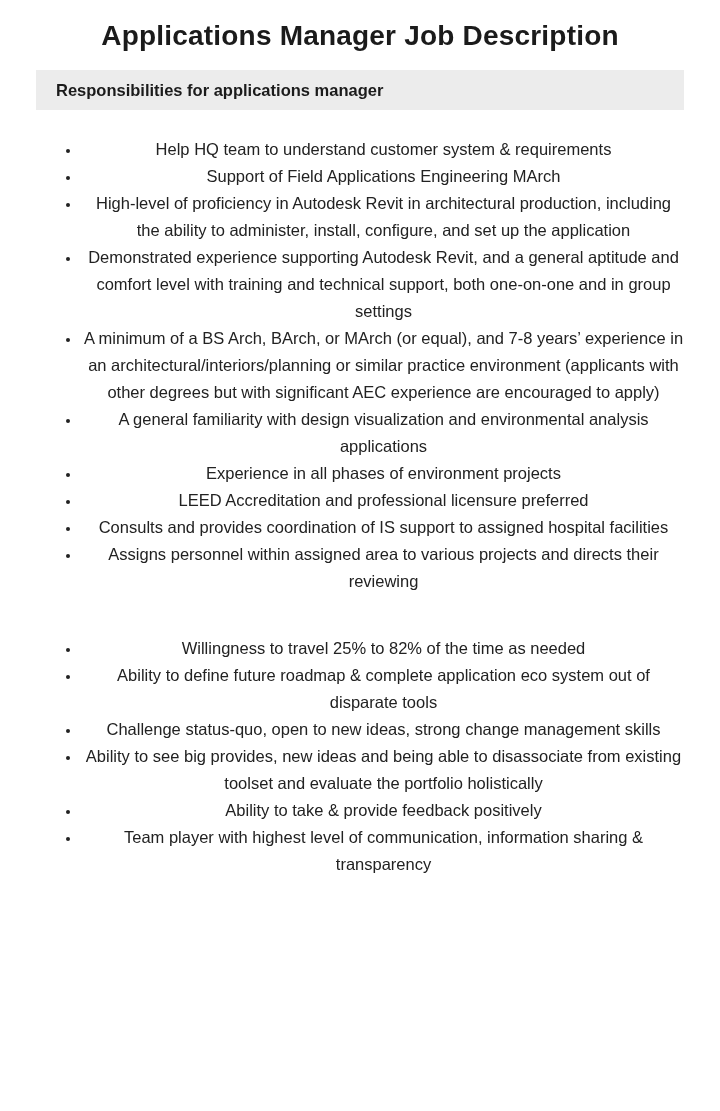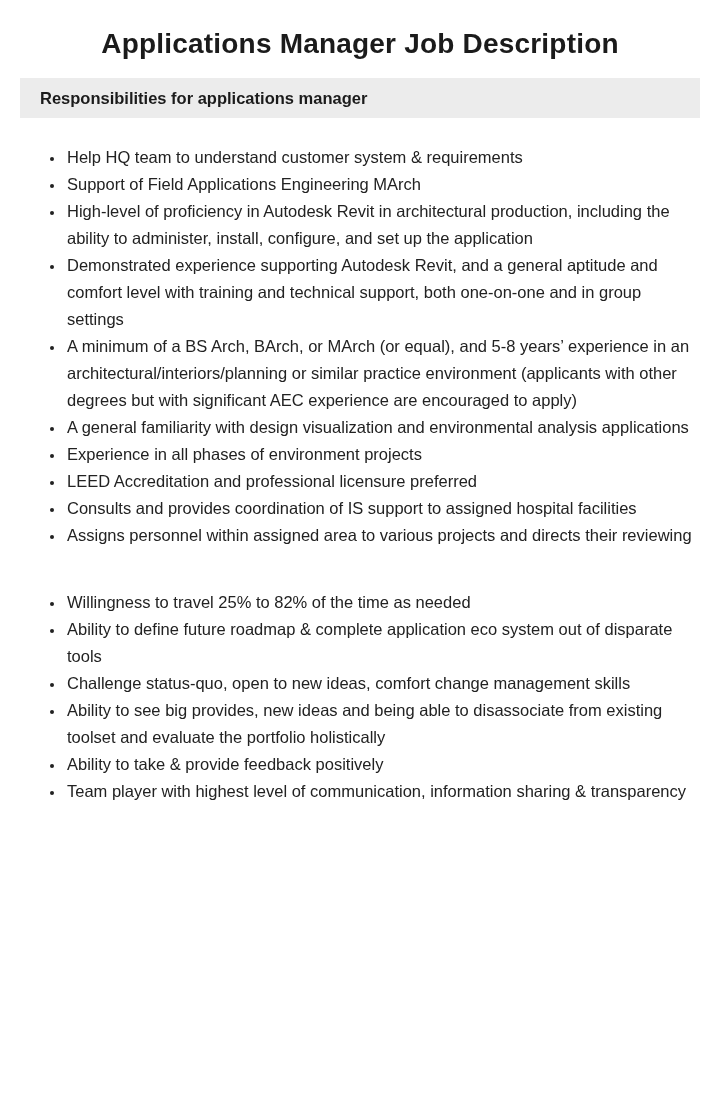--- a/index.html
+++ b/index.html
@@ -13,21 +13,21 @@
   }
   .doc {
     width: 720px;
     min-height: 1111px;
     margin: 0 auto;
     box-sizing: border-box;
     padding: 0 20px 24px 20px;
     background: #ffffff;
   }
   .doc-title {
-    margin: 16px;
+    margin: 8px;
     padding: 10px 0 0 0;
     text-align: center;
     font-size: 28px;
     line-height: 1.3;
     font-weight: 700;
     color: #1b1b1b;
     letter-spacing: 0.2px;
   }
   .intro {
     margin: 22px 0 28px 0;
@@ -41,64 +41,65 @@
     padding: 10px 20px;
     font-size: 16.5px;
     line-height: 20px;
     font-weight: 700;
     color: #1b1b1b;
   }
   .bullet-list {
     margin: 26px 0 40px 0;
     padding: 0 0 0 45px;
     list-style: disc outside;
+    text-align: center;
   }
   .bullet-list li {
     font-size: 16.5px;
     line-height: 27px;
     color: #222222;
     padding-left: 2px;
     margin: 0;
   }
   .bullet-list li::marker {
     color: #222222;
     font-size: 14px;
   }
   section {
-    margin: 0;
+    margin: 16px;
   }
 </style>
 </head>
 <body>
 
 <main class="doc">
 
   <h1 class="doc-title">Applications Manager Job Description</h1>
 
 
   <section>
     <div class="section-header">Responsibilities for applications manager</div>
     <ul class="bullet-list">
       <li>Help HQ team to understand customer system &amp; requirements</li>
       <li>Support of Field Applications Engineering MArch</li>
       <li>High-level of proficiency in Autodesk Revit in architectural production, including the ability to administer, install, configure, and set up the application</li>
       <li>Demonstrated experience supporting Autodesk Revit, and a general aptitude and comfort level with training and technical support, both one-on-one and in group settings</li>
-      <li>A minimum of a BS Arch, BArch, or MArch (or equal), and 5-8 years’ experience in an architectural/interiors/planning or similar practice environment (applicants with other degrees but with significant AEC experience are encouraged to apply)</li>
+      <li>A minimum of a BS Arch, BArch, or MArch (or equal), and 7-8 years’ experience in an architectural/interiors/planning or similar practice environment (applicants with other degrees but with significant AEC experience are encouraged to apply)</li>
       <li>A general familiarity with design visualization and environmental analysis applications</li>
       <li>Experience in all phases of environment projects</li>
       <li>LEED Accreditation and professional licensure preferred</li>
       <li>Consults and provides coordination of IS support to assigned hospital facilities</li>
       <li>Assigns personnel within assigned area to various projects and directs their reviewing</li>
     </ul>
   </section>
 
   <section>
     <ul class="bullet-list">
       <li>Willingness to travel 25% to 82% of the time as needed</li>
       <li>Ability to define future roadmap &amp; complete application eco system out of disparate tools</li>
-      <li>Challenge status-quo, open to new ideas, comfort change management skills</li>
+      <li>Challenge status-quo, open to new ideas, strong change management skills</li>
       <li>Ability to see big provides, new ideas and being able to disassociate from existing toolset and evaluate the portfolio holistically</li>
       <li>Ability to take &amp; provide feedback positively</li>
       <li>Team player with highest level of communication, information sharing &amp; transparency</li>
     </ul>
   </section>
 
 </main>
 
 </body></html>

